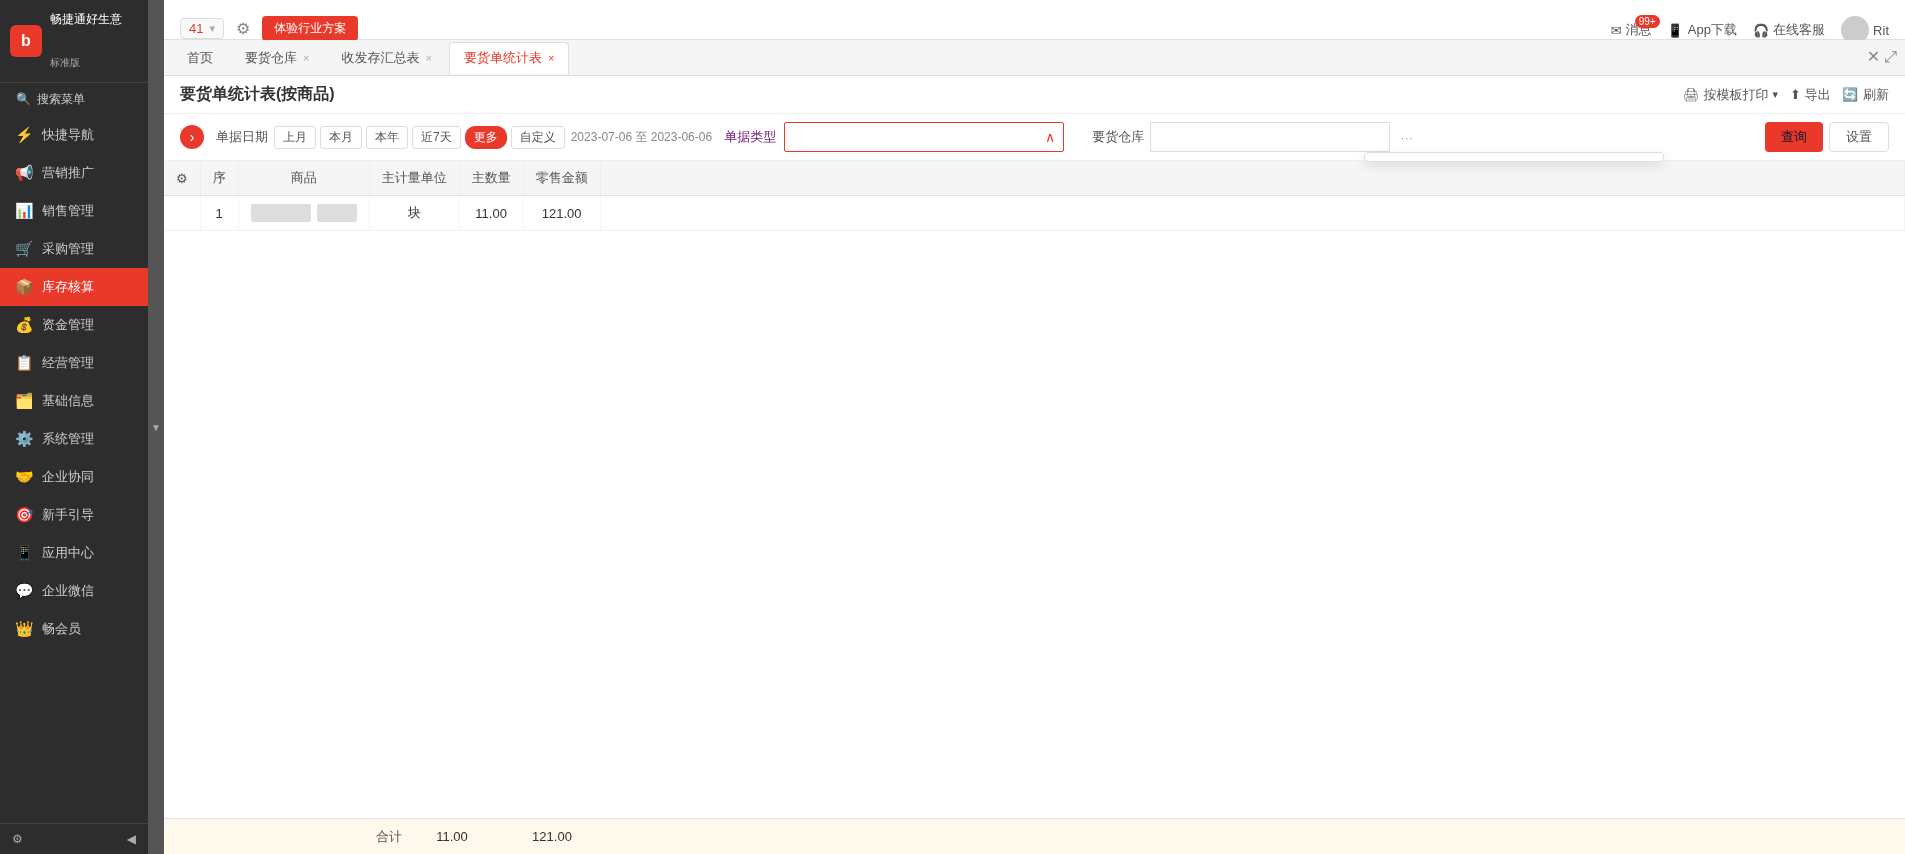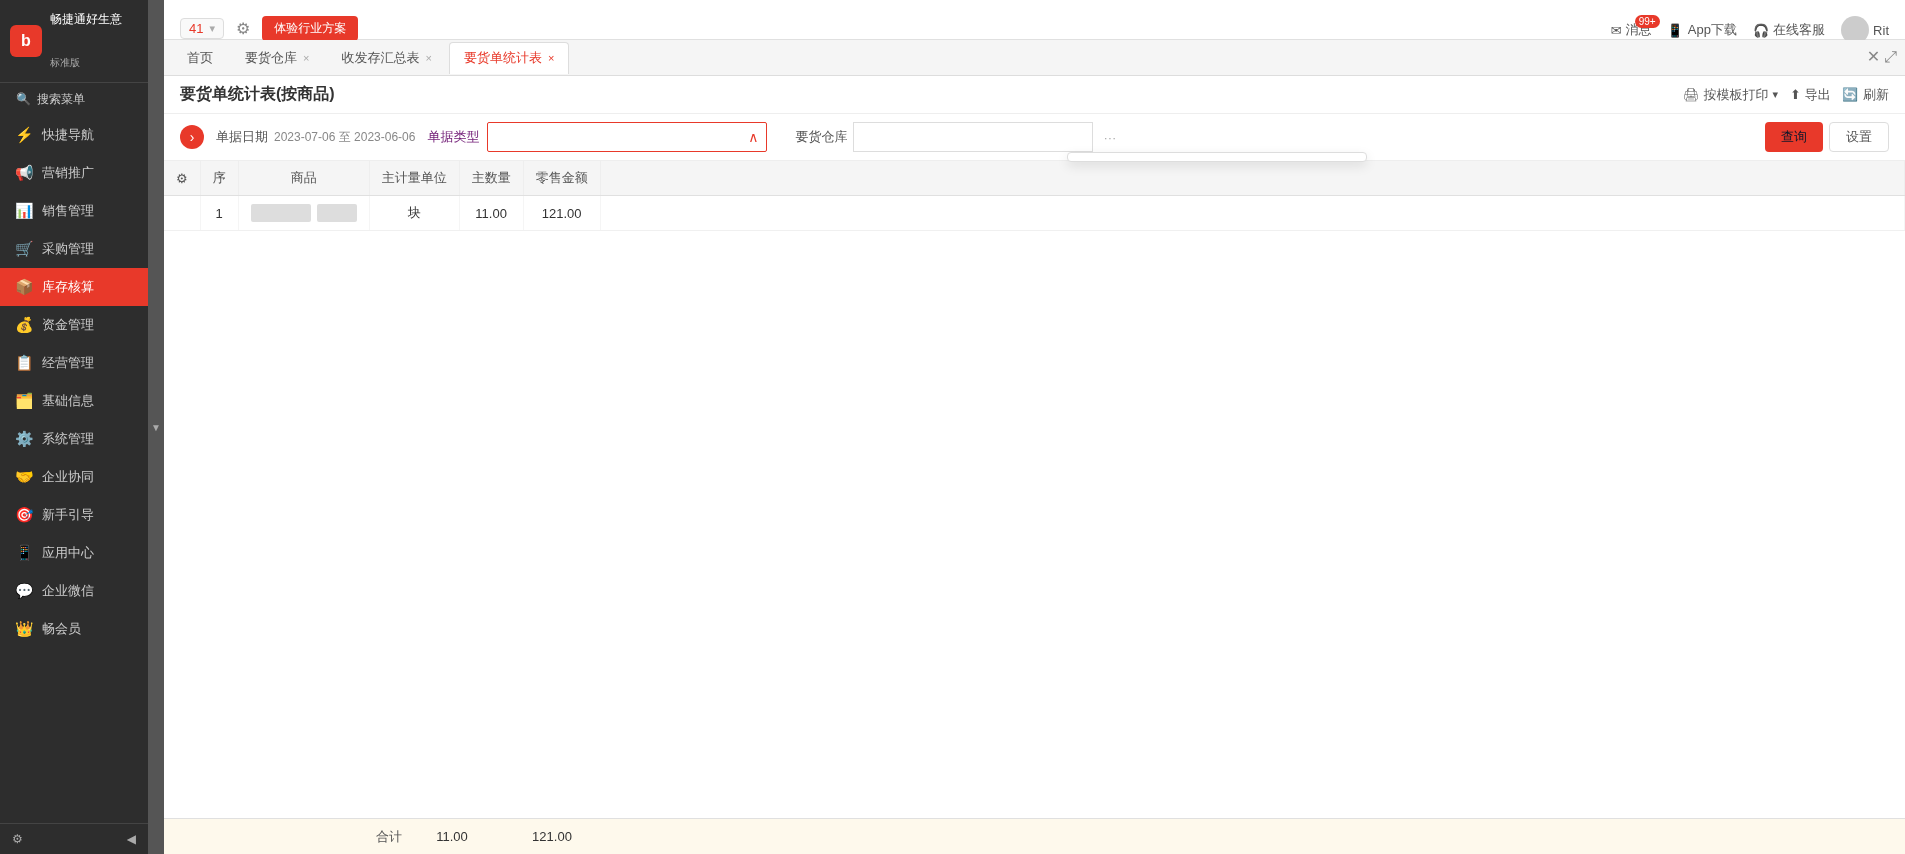--- a/index.html
+++ b/index.html
@@ -396,20 +396,28 @@
           <span>刷新</span>
         </div>
       </div>
     </div>
 
     <div class="filter-bar">
       <div class="filter-expand-btn">›</div>
 
       <div class="filter-group">
         <span class="filter-label">单据日期</span>
+        <div class="date-btns">
+          <button class="date-btn">上月</button>
+          <button class="date-btn">本月</button>
+          <button class="date-btn">本年</button>
+          <button class="date-btn">近7天</button>
+          <button class="date-btn more">更多</button>
+          <button class="date-btn custom">自定义</button>
+        </div>
         <span class="date-range">2023-07-06 至 2023-06-06</span>
       </div>
 
       <div class="filter-type-group">
         <span class="filter-type-label">单据类型</span>
         <div class="type-select-wrapper">
           <div class="type-select-box">
             <span></span>
             <span class="chevron">∧</span>
           </div>

